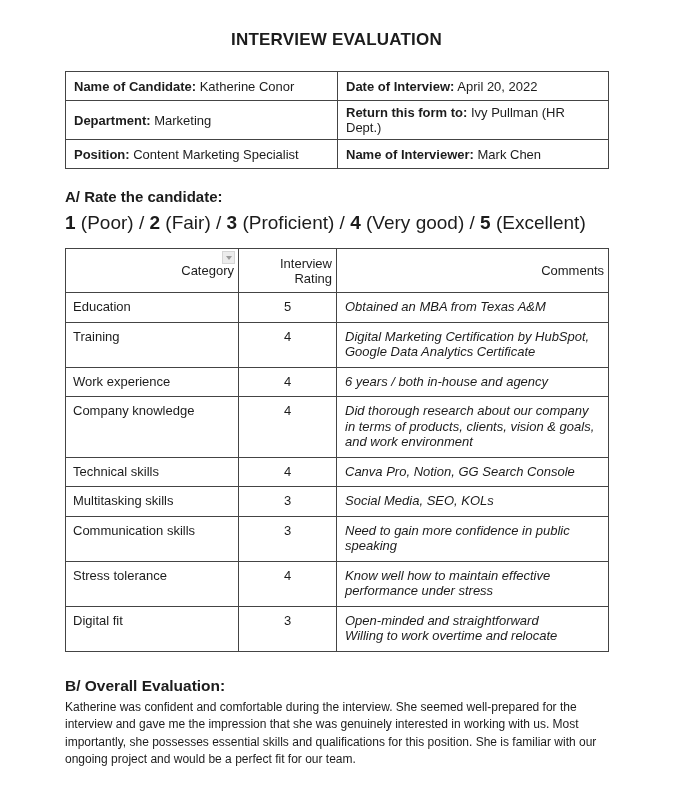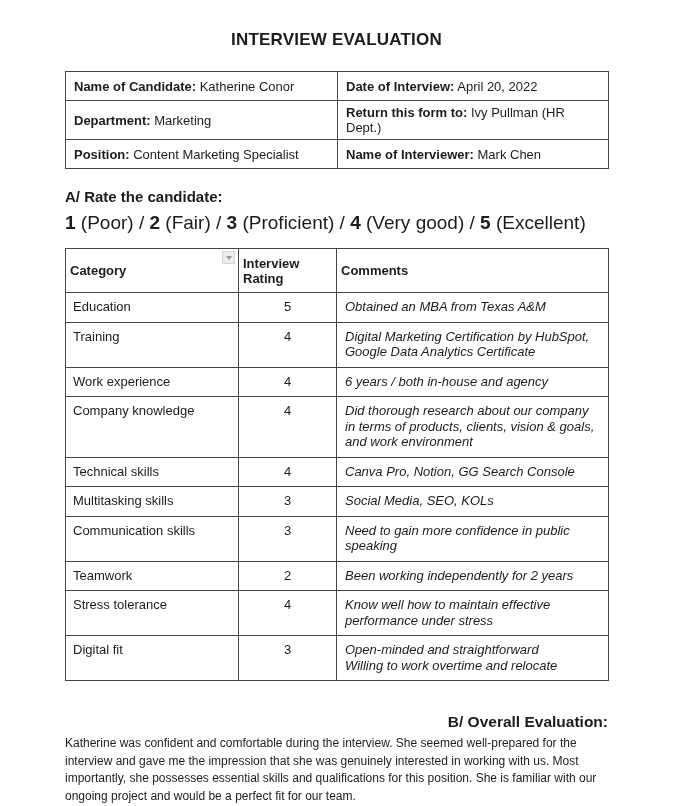--- a/index.html
+++ b/index.html
@@ -45,22 +45,22 @@
     margin: 19px 0 7px 0;
   }
   .scale-line {
     font-size: 19px;
     margin: 0 0 14px 0;
   }
   .sep { white-space: pre; }
   
   .rating-table th {
     font-size: 13px;
-    font-weight: bold;
-    text-align: left;
+    font-weight: normal;
+    text-align: right;
     vertical-align: middle;
     padding: 5px 4px;
     position: relative;
     height: 44px;
   }
   .rating-table td {
     font-size: 13px;
     line-height: 15.5px;
     vertical-align: top;
     padding: 6px 6px 7px 6px;
@@ -85,22 +85,21 @@
   .col-dropdown .chev {
     width: 0; height: 0;
     border-left: 3px solid transparent;
     border-right: 3px solid transparent;
     border-top: 4px solid #9a9a9a;
   }
   
   .section-heading-b {
     font-size: 15.5px;
     font-weight: bold;
-    margin: 32px 0 4px 0;
-    text-align: right;
+    margin: 25px 0 4px 0;
   }
   .overall-text {
     font-size: 12px;
     line-height: 17.5px;
     width: 543px;
     margin: 0;
   }
 </style>
 </head>
 <body>
@@ -185,25 +184,20 @@
           <td class="cell-category">Multitasking skills</td>
           <td class="cell-rating">3</td>
           <td class="cell-comments">Social Media, SEO, KOLs</td>
         </tr>
         <tr>
           <td class="cell-category">Communication skills</td>
           <td class="cell-rating">3</td>
           <td class="cell-comments">Need to gain more confidence in public speaking</td>
         </tr>
         <tr>
-          <td class="cell-category">Teamwork</td>
-          <td class="cell-rating">2</td>
-          <td class="cell-comments">Been working independently for 2 years</td>
-        </tr>
-        <tr>
           <td class="cell-category">Stress tolerance</td>
           <td class="cell-rating">4</td>
           <td class="cell-comments">Know well how to maintain effective performance under stress</td>
         </tr>
         <tr>
           <td class="cell-category">Digital fit</td>
           <td class="cell-rating">3</td>
           <td class="cell-comments">Open-minded and straightforward
 Willing to work overtime and relocate</td>
         </tr>

